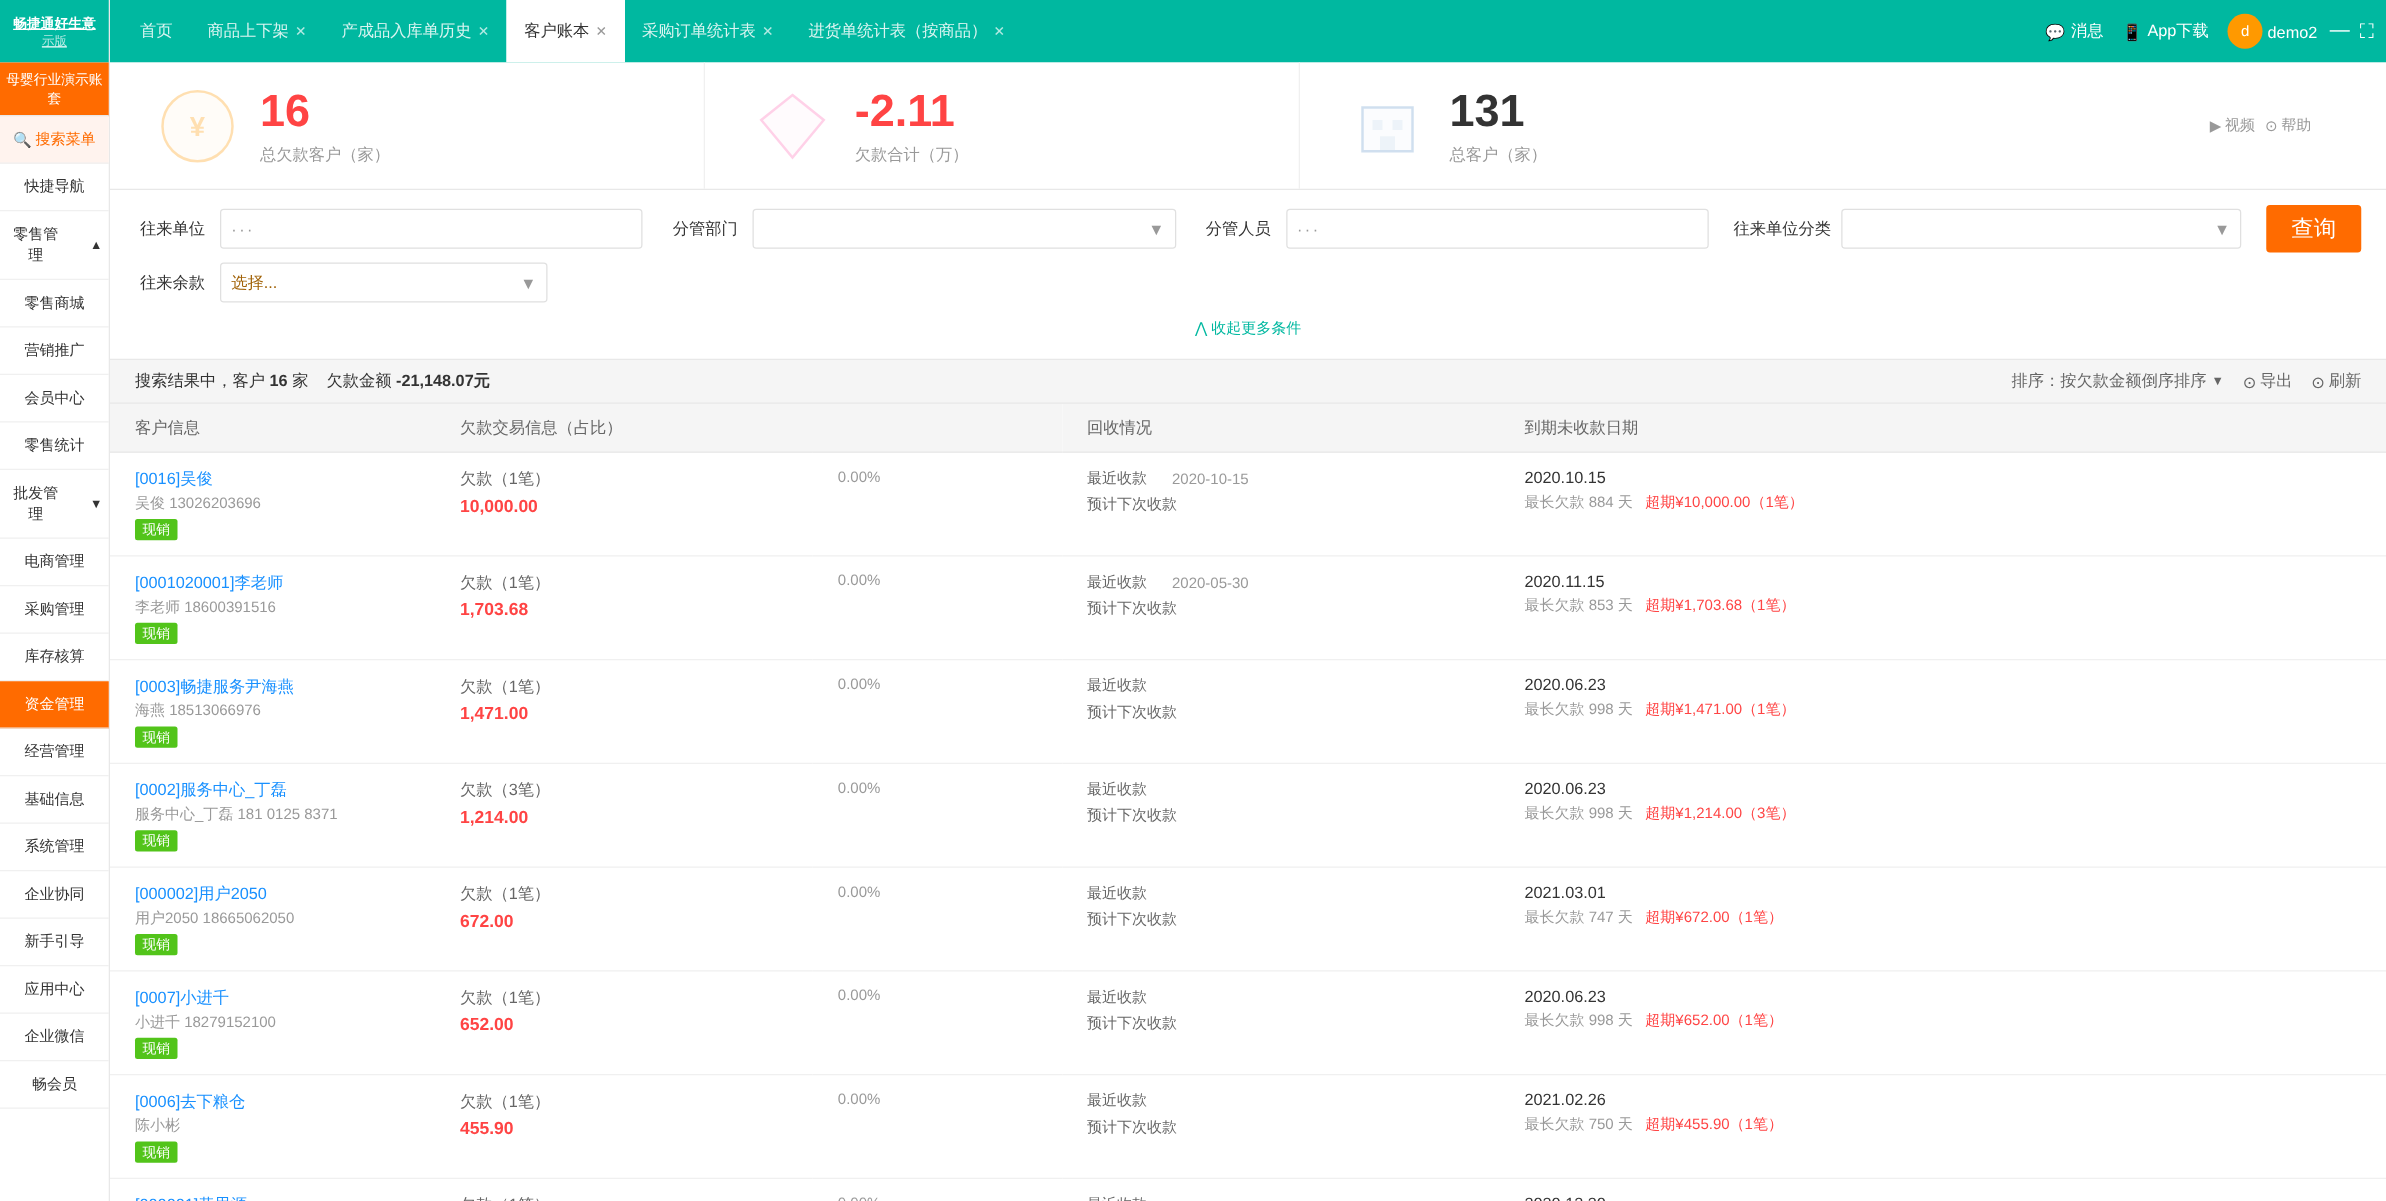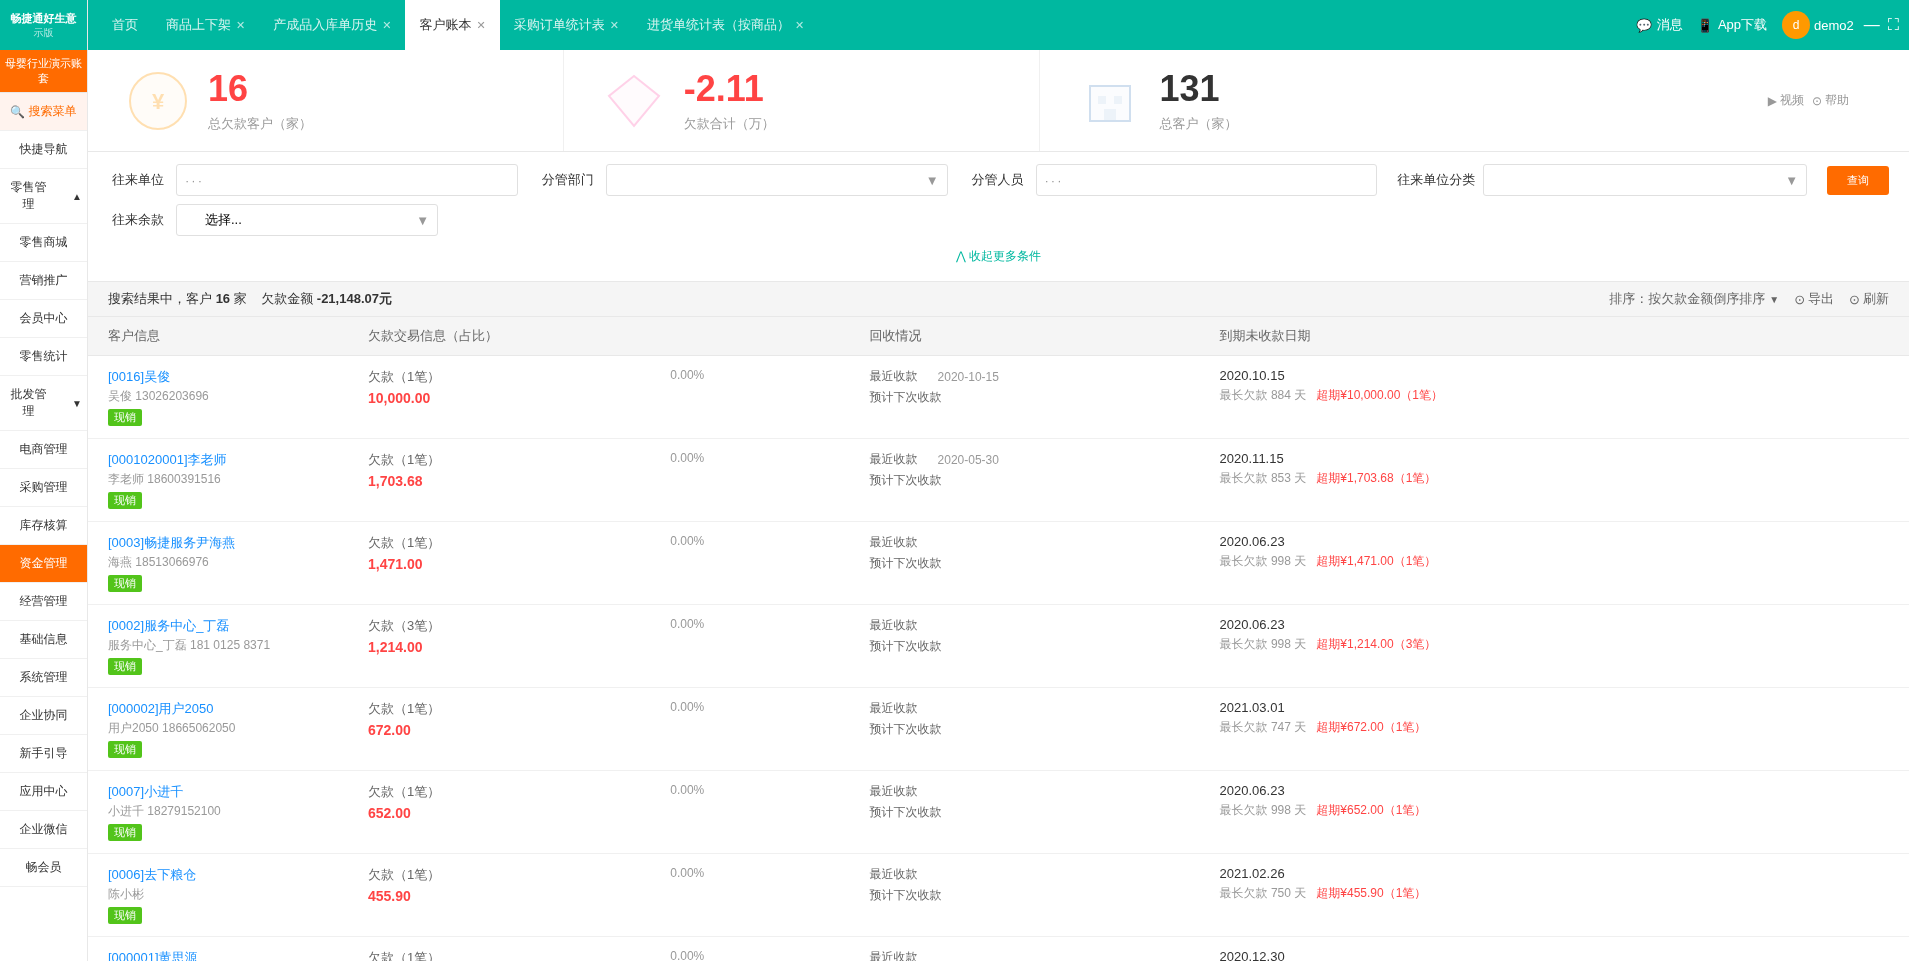--- a/index.html
+++ b/index.html
@@ -47,21 +47,21 @@
     .stat-card-right { margin-left: auto; display: flex; align-items: center; gap: 8px; font-size: 12px; color: #999; }
     
     
     .filter-area { background: #fff; padding: 12px 20px; border-bottom: 1px solid #e8e8e8; flex-shrink: 0; }
     .filter-row { display: flex; align-items: center; gap: 20px; margin-bottom: 8px; }
     .filter-item { display: flex; align-items: center; gap: 8px; flex: 1; }
     .filter-label { font-size: 13px; color: #333; white-space: nowrap; min-width: 60px; text-align: center; }
     .filter-input { flex: 1; height: 32px; border: 1px solid #e0e0e0; border-radius: 3px; padding: 0 8px; font-size: 13px; color: #333; display: flex; align-items: center; justify-content: space-between; cursor: pointer; background: #fff; }
     .filter-input .dots { color: #999; letter-spacing: 2px; }
     .filter-select { flex: 1; height: 32px; border: 1px solid #e0e0e0; border-radius: 3px; padding: 0 8px; font-size: 13px; color: #999; display: flex; align-items: center; justify-content: space-between; cursor: pointer; background: #fff; }
-    .search-btn { background: #ff6b00; color: #fff; border: none; border-radius: 3px; padding: 7px 20px; font-size: 11px; cursor: pointer; white-space: nowrap; font-family: Liberation Serif, serif; }
+    .search-btn { background: #ff6b00; color: #fff; border: none; border-radius: 3px; padding: 7px 20px; font-size: 18px; cursor: pointer; white-space: nowrap; font-family: Liberation Serif, serif; }
     .collapse-bar { text-align: center; padding: 4px 0; color: #00b8a0; font-size: 12px; cursor: pointer; }
     
     
     .results-bar { background: #f5f5f5; padding: 8px 20px; display: flex; align-items: center; justify-content: space-between; border-bottom: 1px solid #e8e8e8; flex-shrink: 0; }
     .results-info { font-size: 13px; color: #333; }
     .results-info span.count { font-weight: bold; }
     .results-info span.amount { font-weight: bold; color: #333; }
     .results-actions { display: flex; align-items: center; gap: 15px; font-size: 13px; color: #666; }
     .results-actions span { cursor: pointer; }
     .sort-select { display: flex; align-items: center; gap: 4px; cursor: pointer; }
@@ -90,21 +90,21 @@
     .table-container::-webkit-scrollbar-track { background: #f0f0f0; }
     .table-container::-webkit-scrollbar-thumb { background: #ccc; border-radius: 3px; }
   </style>
 </head>
 <body>
 
 <div class="app-container">
 
   <div class="sidebar">
     <div class="sidebar-logo">
-      <div style="background:#00b8a0; width:100%; padding:6px 4px; ">
+      <div style="background:#00b8a0; width:100%; padding:6px 4px; text-decoration:underline;">
         <div style="color:#fff; font-size:11px; font-weight:bold;">畅捷通好生意</div>
         <div style="color:rgba(255,255,255,0.7); font-size:10px;">示版</div>
       </div>
     </div>
     <div style="background:#ff6b00; color:#fff; padding:6px 4px; text-align:center; font-size:11px; border-bottom:1px solid #e8e8e8;">母婴行业演示账套</div>
 
     <div class="sidebar-item" style="background:#fff3ee; color:#ff6b00; font-size:12px; display:flex; align-items:center; justify-content:center; gap:3px;">
       <span>🔍</span>
       <span>搜索菜单</span>
     </div>
@@ -260,21 +260,21 @@
             <span></span>
             <span class="arrow">▼</span>
           </div>
         </div>
         <button class="search-btn">查询</button>
       </div>
       <div class="filter-row">
         <div class="filter-item" style="max-width: 330px;">
           <span class="filter-label">往来余款</span>
           <div class="filter-select">
-            <span style="color:#000000;margin-left:20px;">选择...</span>
+            <span style="color:#a16207;">选择...</span>
             <span class="arrow">▼</span>
           </div>
         </div>
       </div>
       <div class="collapse-bar">
         <span>⋀ </span>
         <span>收起更多条件</span>
       </div>
     </div>
 

